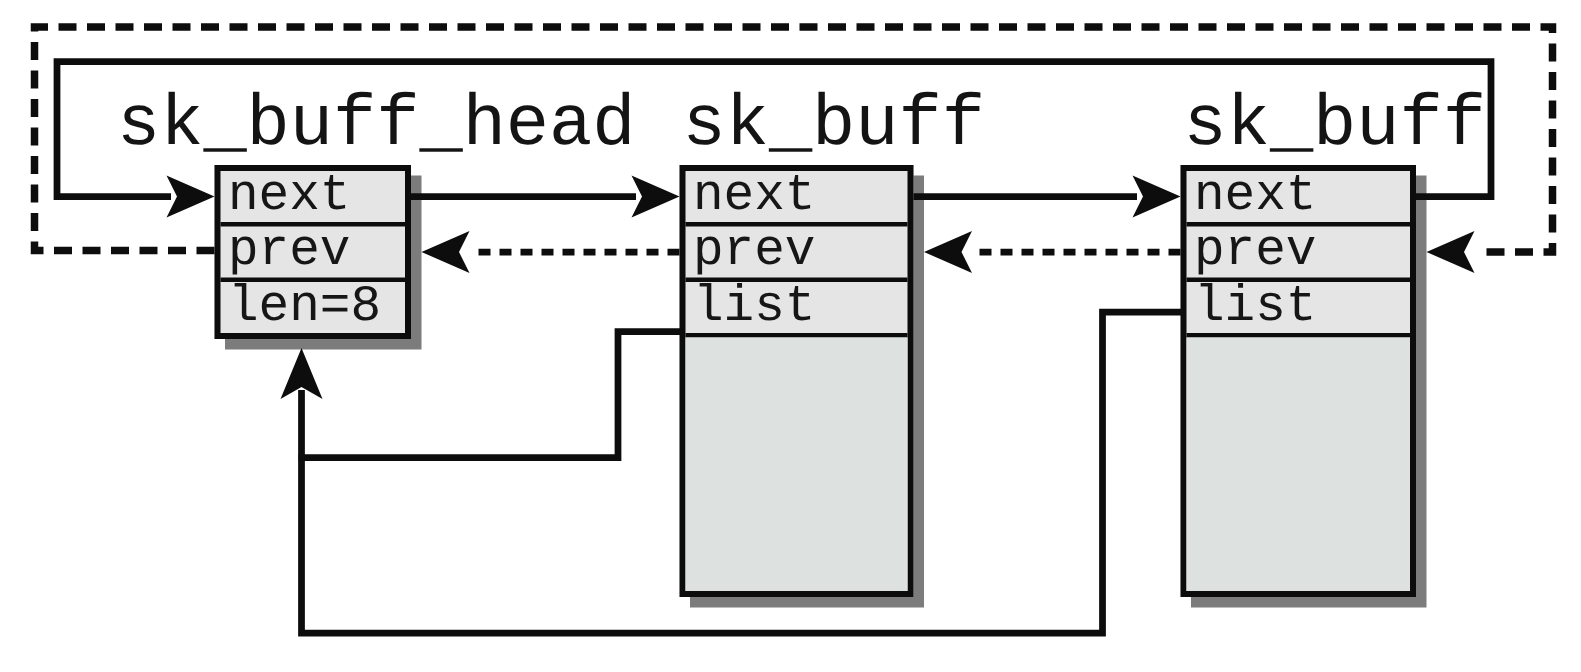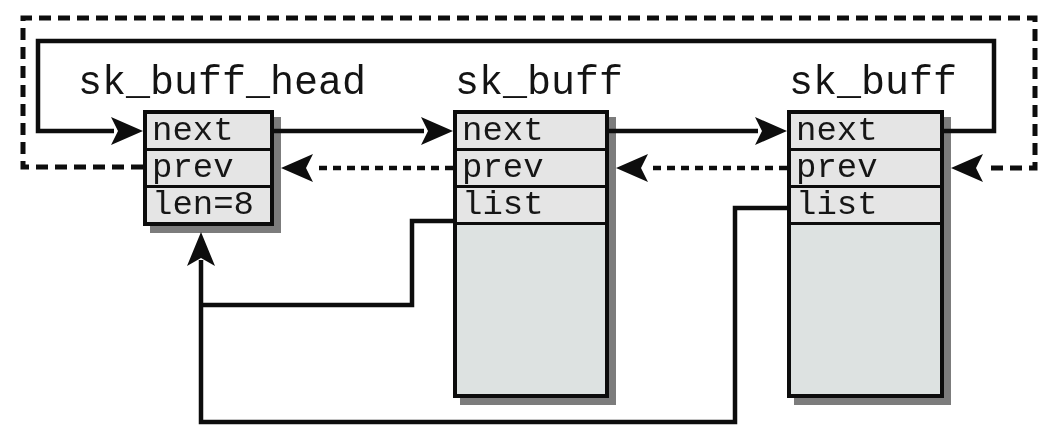--- a/index.html
+++ b/index.html
@@ -31,21 +31,21 @@
     box-shadow: 7px 7px 0 #7c7c7c;
     display: flex;
     flex-direction: column;
   }
   .node-title {
     position: absolute;
     z-index: 3;
     top: 66px;
     height: 36px;
     line-height: 36px;
-    font-size: 40px;
+    font-size: 48px;
     color: #141414;
     white-space: nowrap;
     letter-spacing: 0;
   }
   #title-head  { left: 78px;  }
   #node-head   { left: 143px; top: 110px; width: 131px; height: 116px; }
   #title-buff1 { left: 455px; }
   #node-buff1  { left: 453px; top: 110px; width: 156px; height: 288px; }
   #title-buff2 { left: 789px; }
   #node-buff2  { left: 787px; top: 110px; width: 157px; height: 288px; }

